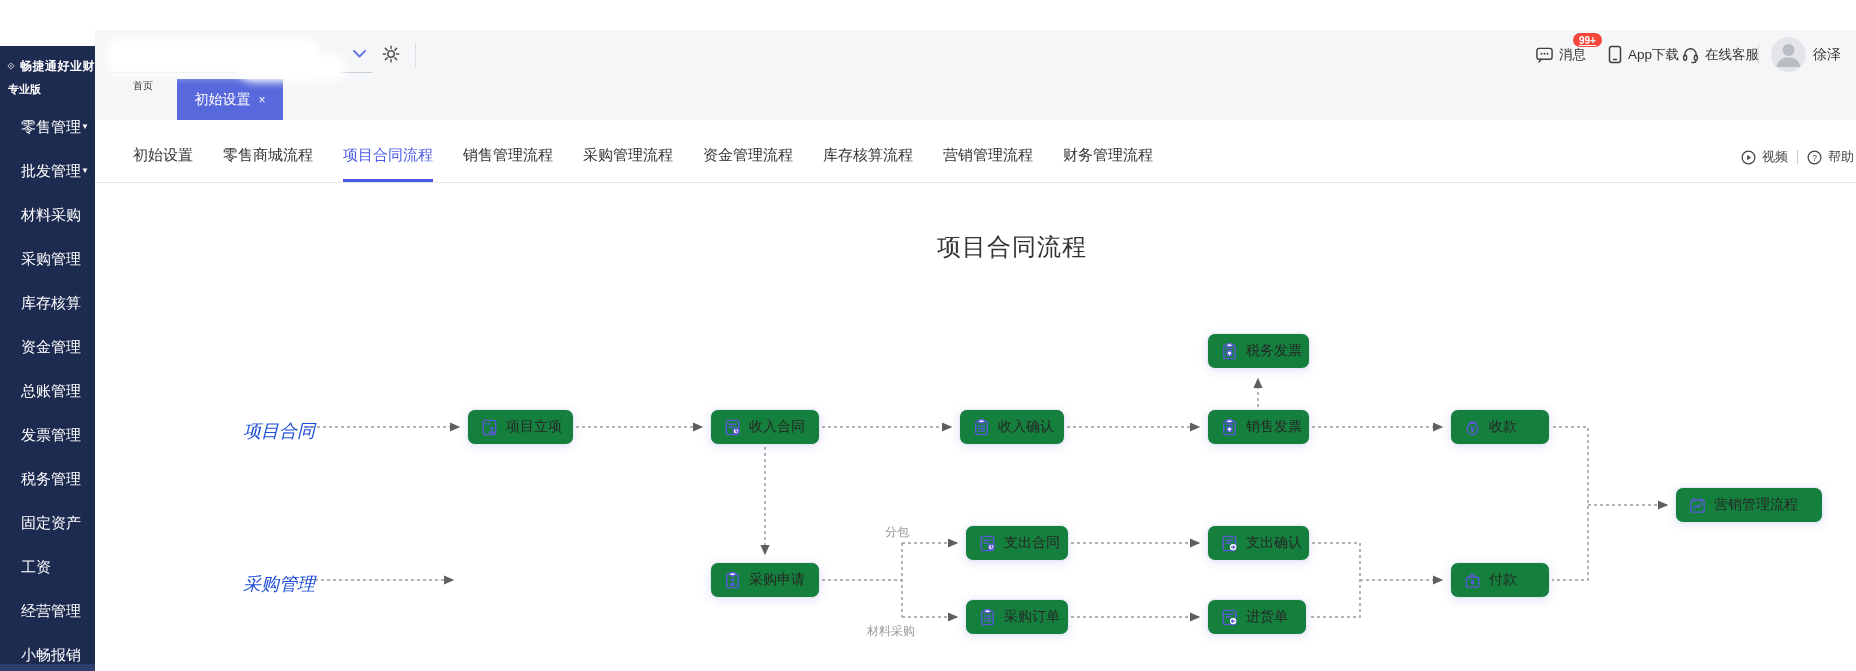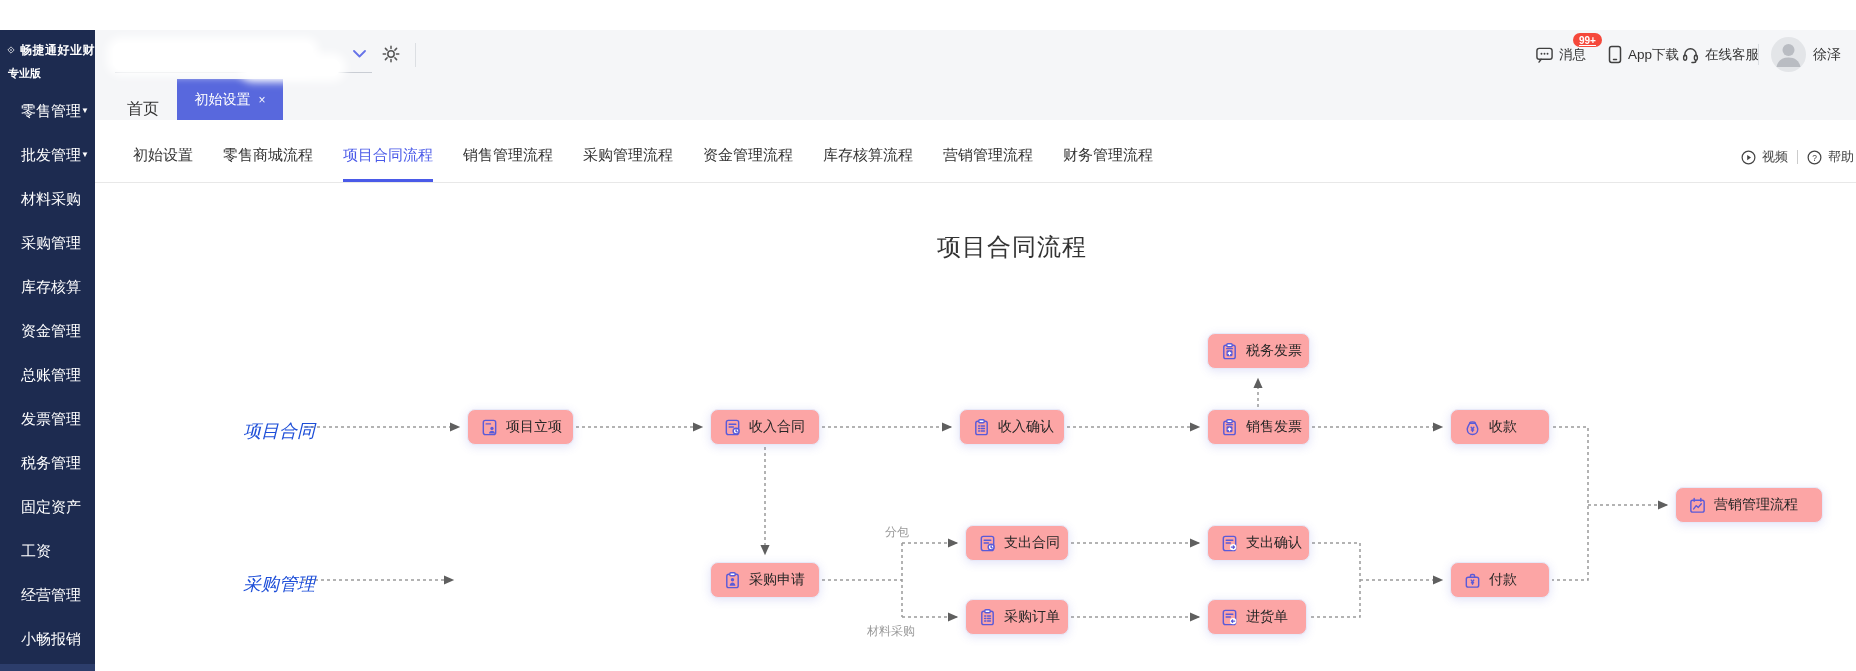--- a/index.html
+++ b/index.html
@@ -2,21 +2,21 @@
 <html><head>
 <meta charset="utf-8">
 <style>
   * { margin:0; padding:0; box-sizing:border-box; }
   html,body { width:1856px; height:671px; overflow:hidden; background:#fff;
     font-family:"Liberation Sans","DejaVu Sans",sans-serif; }
   .top-white { height:30px; background:#fff; }
   .app { position:absolute; top:30px; left:0; width:1856px; bottom:0; display:flex; }
 
   
-  .sidebar { width:95px; background:#1d2b50; color:#fff; flex-shrink:0; position:relative; overflow:hidden; }
+  .sidebar { width:95px; background:#1d2b50; color:#fff; flex-shrink:0; position:relative; overflow:hidden;margin-top:16px; }
   .logo-row { display:flex; align-items:center; gap:5px; padding:8px 0 0 7px; white-space:nowrap; }
   .logo-row .brand-name { font-size:12px; font-weight:700; letter-spacing:.5px; }
   .edition { font-size:11px; padding:4px 0 0 8px; font-weight:600; }
   .menu { padding-top:8px; }
   .menu-item { height:44px; line-height:44px; padding-left:21px; font-size:15px; font-weight:500;
     position:relative; cursor:pointer; white-space:nowrap; }
   .menu-item .arrow { position:absolute; right:6px; top:0; font-size:8px; }
   .sidebar-bottom { position:absolute; bottom:0; left:0; width:100%; height:7px; background:#2c3d6b; }
 
   
@@ -25,41 +25,41 @@
   .topbar { height:49px; background:#f5f6f8; position:relative; }
   .redact { position:absolute; background:#fff; border-radius:8px; box-shadow:0 0 9px 6px rgba(255,255,255,.95); }
   .select-underline { position:absolute; left:20px; top:42px; width:257px; border-bottom:1px solid #c9cdd4; }
   .tb { position:absolute; display:flex; align-items:center; gap:5px; font-size:13.5px; color:#333; cursor:pointer; height:49px; }
   .badge { position:absolute; background:#f5483b; color:#fff; font-size:10px; font-weight:700;
     padding:1.5px 6px; border-radius:9px; line-height:11px; z-index:3;text-decoration:underline; }
   .vdiv { position:absolute; width:1px; background:#dcdfe3; }
   .avatar { position:absolute; width:35px; height:35px; border-radius:50%; background:#e3e5e8; overflow:hidden; cursor:pointer; }
 
   .tabstrip { height:41px; background:#f5f6f8; display:flex; align-items:stretch; }
-  .tab-home { margin-left:18px; width:60px; display:flex; align-items:flex-end; justify-content:center;
-    font-size:16px; color:#333; cursor:pointer; }
+  .tab-home { margin-left:18px; width:60px; display:flex; align-items:flex-start; justify-content:center;
+    font-size:10px; color:#333; cursor:pointer; }
   .tab-active { margin-left:4px; width:106px; background:#5868dd; color:#fff; display:flex;
     align-items:center; justify-content:center; gap:8px; font-size:14px; cursor:pointer; }
   .tab-active .x { font-size:12px; opacity:.95; cursor:pointer; }
 
   .navrow { height:63px; background:#fff; border-bottom:1px solid #e8e8e8; display:flex;
     align-items:flex-end; position:relative; }
   .nav-item { margin-right:30px; padding-bottom:17px; font-size:15px; color:#333; cursor:pointer; white-space:nowrap; }
   .nav-item:first-child { margin-left:38px; }
   .nav-item.active { color:#4a5ae8; border-bottom:3px solid #4a5ae8; padding-bottom:14px; }
   .nav-tools { position:absolute; right:2px; bottom:16px; display:flex; align-items:center; gap:6px;
     font-size:13px; color:#444; }
   .nav-tools .sep { width:1px; height:14px; background:#ccc; margin:0 3px; }
 
   
   .canvas { flex:1; position:relative; background:#fff; }
   .flow-title { position:absolute; left:797px; top:48px; width:240px; text-align:center;
     font-size:24px; color:#333; font-weight:500; letter-spacing:1px; }
   .wires { position:absolute; left:0; top:0; z-index:1; }
-  .node { position:absolute; height:36px; background:#fca5a5; border:1px solid #e7e9f8; border-radius:8px;
+  .node { position:absolute; height:36px; background:#15803d; border:1px solid #e7e9f8; border-radius:8px;
     box-shadow:0 2px 10px rgba(93,101,214,.18); display:flex; align-items:center; gap:7px;
     padding:0 10px 0 12px; font-size:14px; color:#262626; z-index:2; cursor:pointer; white-space:nowrap; }
   .node svg { flex-shrink:0; }
   .rowlabel { position:absolute; font-size:18px; font-weight:500; color:#1d4ed8; z-index:2;font-style:italic; }
   .branchlabel { position:absolute; font-size:12px; color:#999; z-index:2; }
 </style>
 </head>
 <body>
 
 <div class="top-white"></div>

